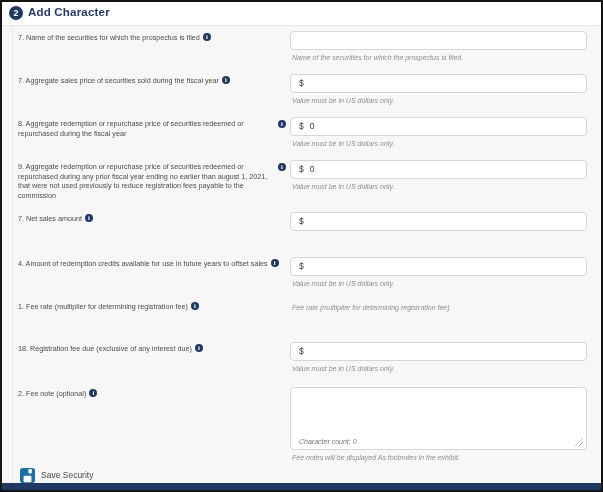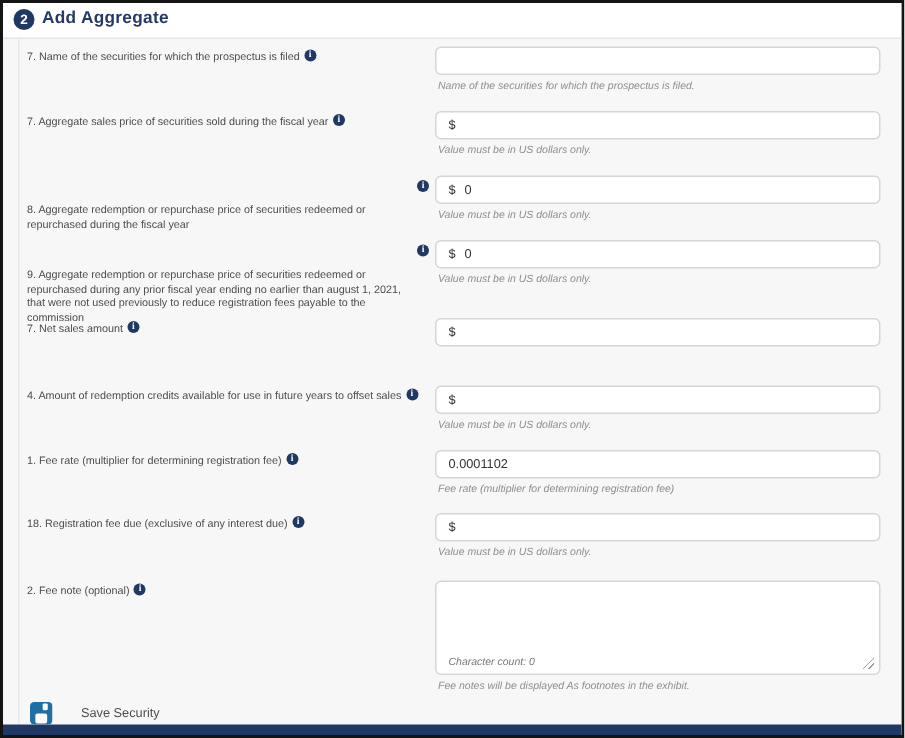--- a/index.html
+++ b/index.html
@@ -17,21 +17,21 @@
     display:flex; align-items:center; justify-content:center;
   }
   .header-title { position:absolute; left:26px; top:4px; font-size:11.5px; font-weight:bold; color:#253a66; letter-spacing:.2px; }
   
   .panel { position:absolute; top:23px; left:0; right:0; bottom:7px; background:#f7f7f7; border-top:1px solid #e6e6e6; }
   .panel-vline { position:absolute; top:23px; bottom:7px; left:10px; width:1px; background:#e8e8e8; }
   .bottom-bar { position:absolute; left:0; right:0; bottom:0; height:7px; background:#1f3864; }
   
   .row { position:absolute; left:16px; width:571px; }
   .label-cell { position:absolute; left:0; top:2px; width:272px; font-size:7.2px; line-height:9.6px; color:#4c4c4c; }
-  .label-cell.icon-far .label-text { display:inline-block; width:250px;margin-top:16px; }
+  .label-cell.icon-far .label-text { display:inline-block; width:250px; }
   .label-cell.icon-far .info-icon { position:absolute; right:4px; top:1px; }
   .info-icon {
     display:inline-block; width:8px; height:8px; border-radius:50%; background:#1f3864;
     color:#fff; font-size:6.5px; line-height:8px; text-align:center; font-weight:bold;
     font-family:"Liberation Serif", serif; vertical-align:top; margin-left:3px; cursor:pointer;
   }
   .input-cell { position:absolute; left:272px; top:0; width:297px; }
   .text-input {
     width:297px; height:19px; background:#fff; border:1px solid #d6d6d6; border-radius:4px;
     font-size:8.5px; line-height:17px; padding:0 8px; color:#333; white-space:pre;
@@ -46,30 +46,30 @@
   }
   .char-count { position:absolute; left:8px; bottom:4px; font-size:7px; font-style:italic; color:#777; }
   .resize-handle {
     position:absolute; right:3px; bottom:3px; width:8px; height:8px;
     background:repeating-linear-gradient(135deg, transparent 0 2px, #9a9a9a 2px 3px);
     clip-path:polygon(100% 0, 100% 100%, 0 100%);
   }
   
   .save-row { position:absolute; left:18px; top:464px; height:18px; display:flex; align-items:center; cursor:pointer; }
   .save-icon { width:15px; height:15px; display:inline-block; }
-  .save-label { margin-left:19px; font-size:8.5px; color:#4c4c4c; }
+  .save-label { margin-left:6px; font-size:8.5px; color:#4c4c4c; }
 </style>
 </head>
 <body>
 
 <div class="screen">
 
   <div class="header">
     <span class="step-circle">2</span>
-    <span class="header-title">Add Aggregate</span>
+    <span class="header-title">Add Character</span>
   </div>
 
   <div class="panel"></div>
   <div class="panel-vline"></div>
 
   <div class="row" style="top:29px">
     <div class="label-cell">
       <span class="label-text">7. Name of the securities for which the prospectus is filed</span><span class="info-icon">i</span>
     </div>
     <div class="input-cell">
@@ -125,21 +125,20 @@
       <div class="text-input"><span class="prefix">$</span><span class="val"></span></div>
       <div class="helper">Value must be in US dollars only.</div>
     </div>
   </div>
 
   <div class="row" style="top:298px">
     <div class="label-cell">
       <span class="label-text">1. Fee rate (multiplier for determining registration fee)</span><span class="info-icon">i</span>
     </div>
     <div class="input-cell">
-      <div class="text-input"><span class="val">0.0001102</span></div>
       <div class="helper">Fee rate (multiplier for determining registration fee)</div>
     </div>
   </div>
 
   <div class="row" style="top:340px">
     <div class="label-cell">
       <span class="label-text">18. Registration fee due (exclusive of any interest due)</span><span class="info-icon">i</span>
     </div>
     <div class="input-cell">
       <div class="text-input"><span class="prefix">$</span><span class="val"></span></div>

